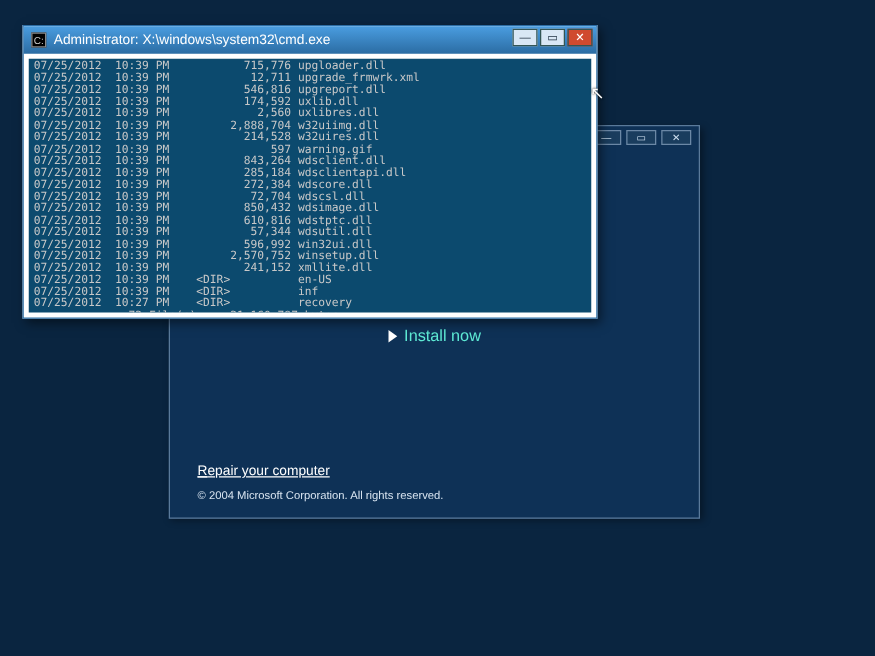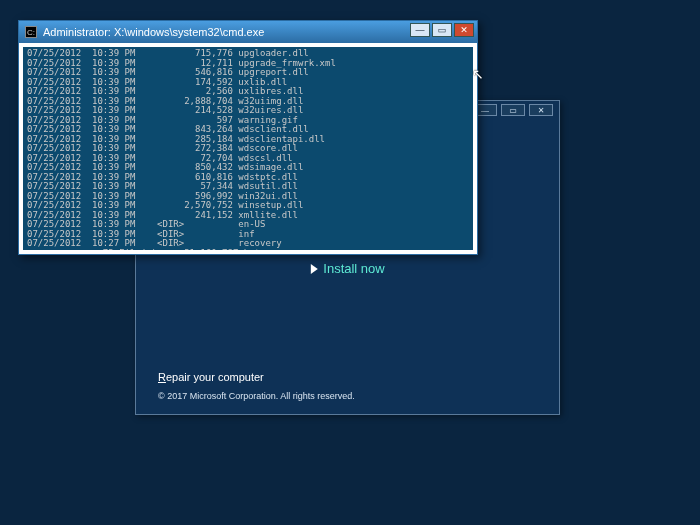--- a/index.html
+++ b/index.html
@@ -35,21 +35,21 @@
 }
 .install-now .arrow {
   display: inline-block; width: 0; height: 0;
   border-top: 5px solid transparent;
   border-bottom: 5px solid transparent;
   border-left: 7px solid #fff;
   margin-right: 6px; vertical-align: -1px;
 }
 .repair {
   position: absolute; left: 22px; top: 270px;
-  color: #fff; font-size: 11px; cursor: pointer;
+  color: #fff; font-size: 11px; cursor: pointer; text-decoration: underline;
 }
 .repair .u { text-decoration: underline; }
 .copyright {
   position: absolute; left: 22px; top: 290px;
   color: #d8e4f0; font-size: 9px;
 }
 .cmd {
   position: absolute; left: 18px; top: 20px;
   width: 460px; height: 235px;
   background: #fff; border: 1px solid #2b6ca3;
@@ -100,21 +100,21 @@
     <div class="wbtn">—</div>
     <div class="wbtn">▭</div>
     <div class="wbtn">✕</div>
   </div>
   <div class="install-now">
     <span class="arrow"></span><span>Install now</span>
   </div>
   <div class="repair">
     <span class="u">R</span><span>epair your computer</span>
   </div>
-  <div class="copyright">© 2017 Microsoft Corporation. All rights reserved.</div>
+  <div class="copyright">© 2004 Microsoft Corporation. All rights reserved.</div>
 </div>
 
 <div class="cmd">
   <div class="cmd-titlebar">
     <span class="icon">C:</span>
     <span class="title">Administrator: X:\windows\system32\cmd.exe</span>
     <div class="cmd-winbtns">
       <div class="cwbtn min">—</div>
       <div class="cwbtn max">▭</div>
       <div class="cwbtn close">✕</div>

